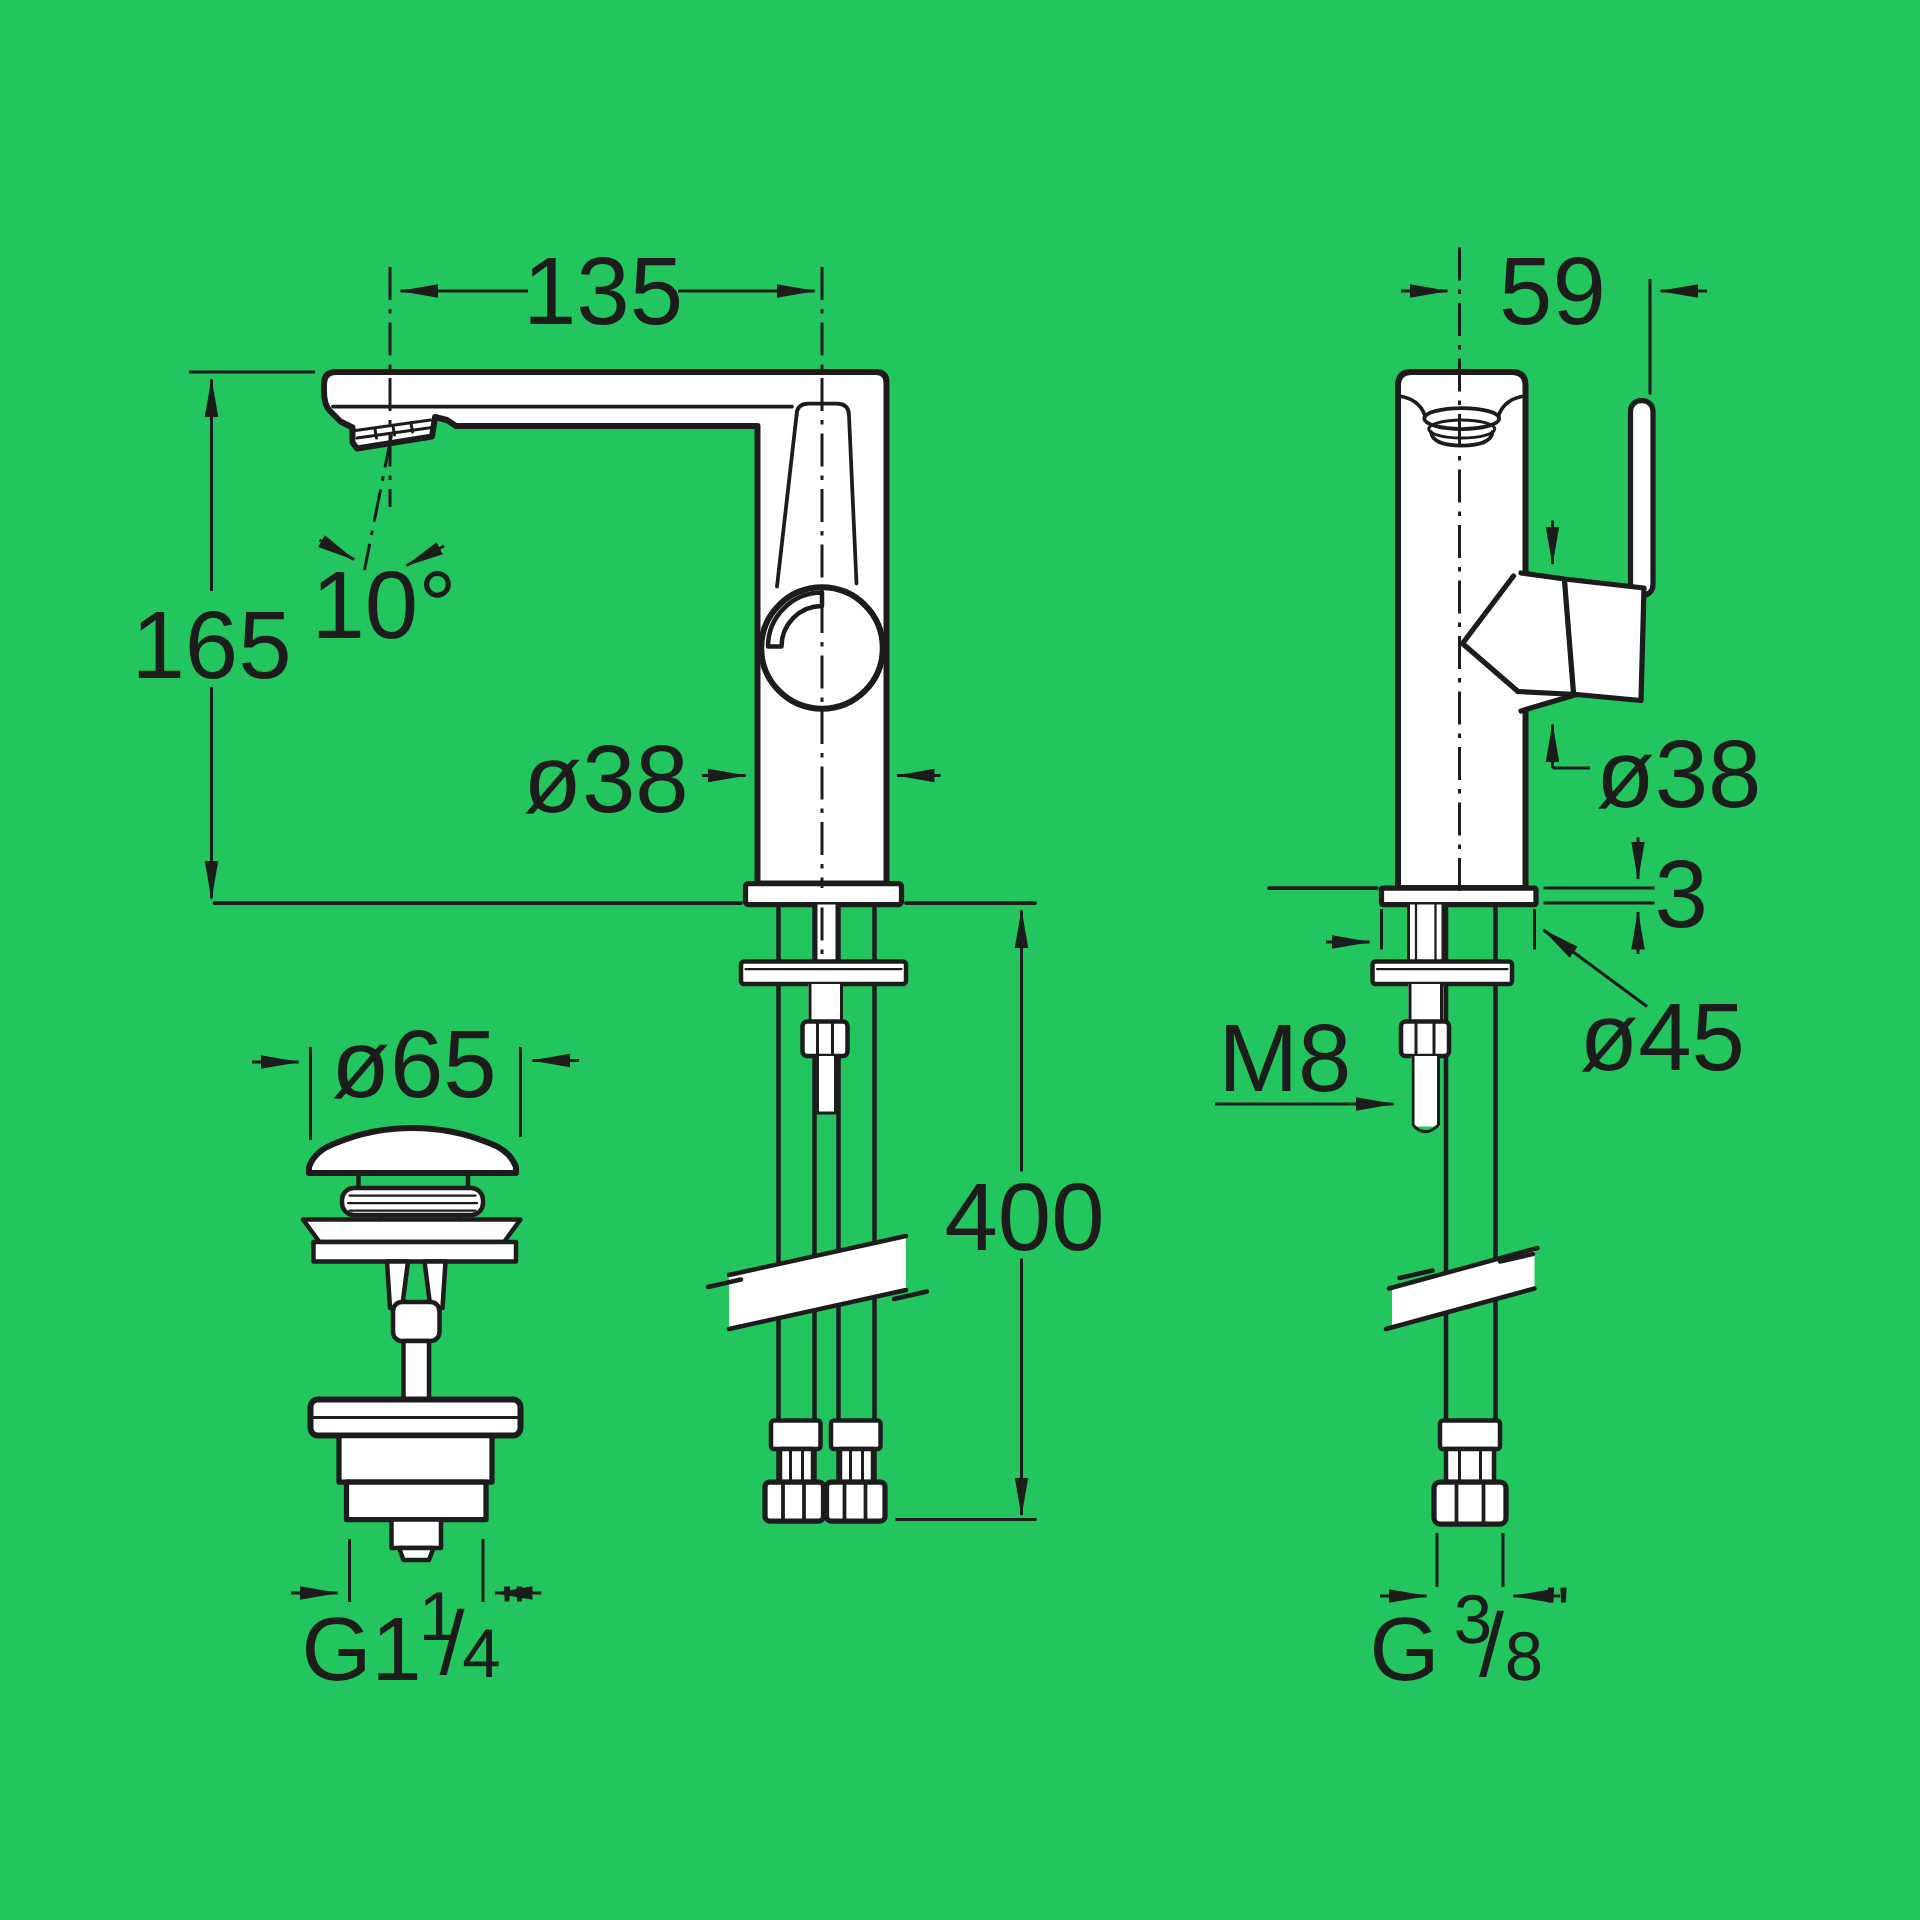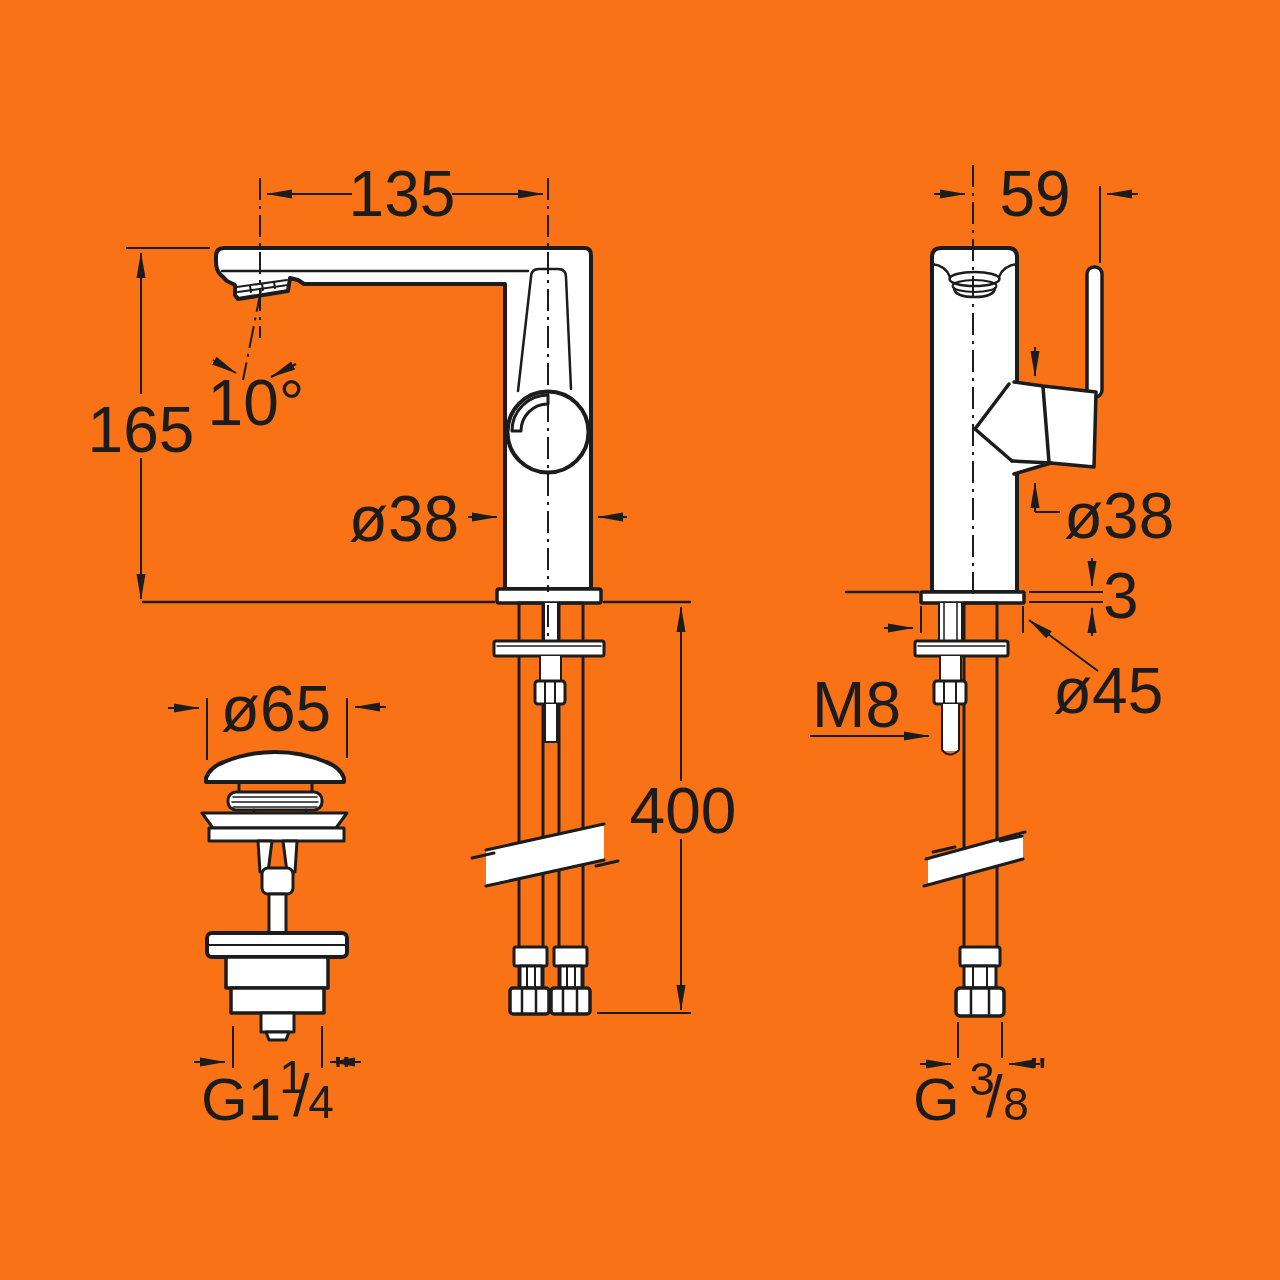--- a/index.html
+++ b/index.html
@@ -1,16 +1,16 @@
 <!DOCTYPE html>
 <html><head>
 <meta charset="utf-8">
 <style>
   html,body{margin:0;padding:0;background:#ffffff;}
-  .stage{width:1280px;height:1280px;position:relative;background:#f97316;overflow:hidden;}
+  .stage{width:1280px;height:1280px;position:relative;background:#22c55e;overflow:hidden;}
   svg{display:block;}
   .ln   {stroke:#1c1c1c;fill:none;stroke-linecap:round;stroke-linejoin:round;}
   .w4   {stroke-width:4;}
   .w35  {stroke-width:3.5;}
   .w3   {stroke-width:3;}
   .w25  {stroke-width:2.5;}
   .w2   {stroke-width:2;}
   .w15  {stroke-width:1.5;}
   .fw   {fill:#ffffff;}
   .dim  {stroke:#1c1c1c;stroke-width:2;fill:none;}

